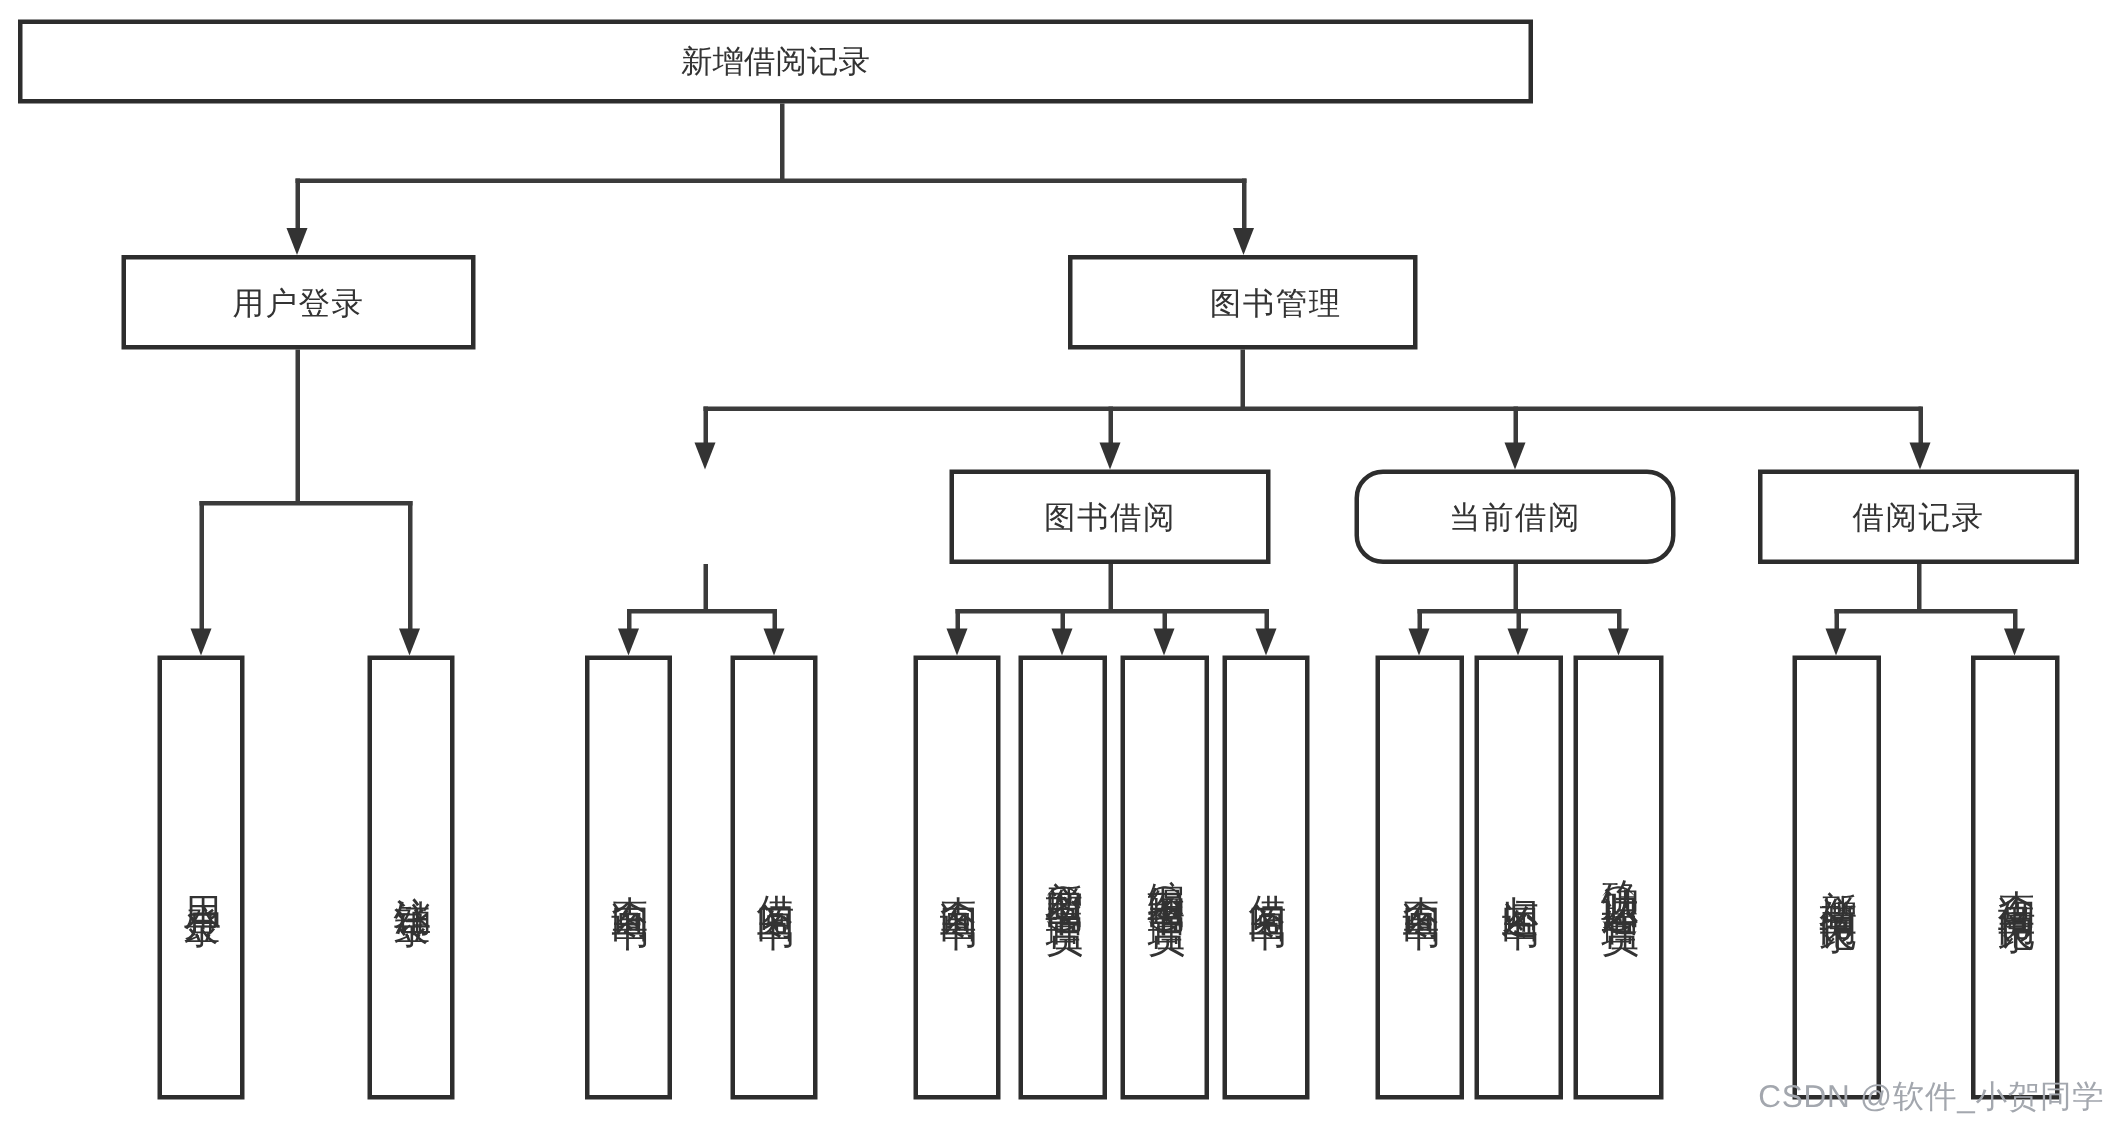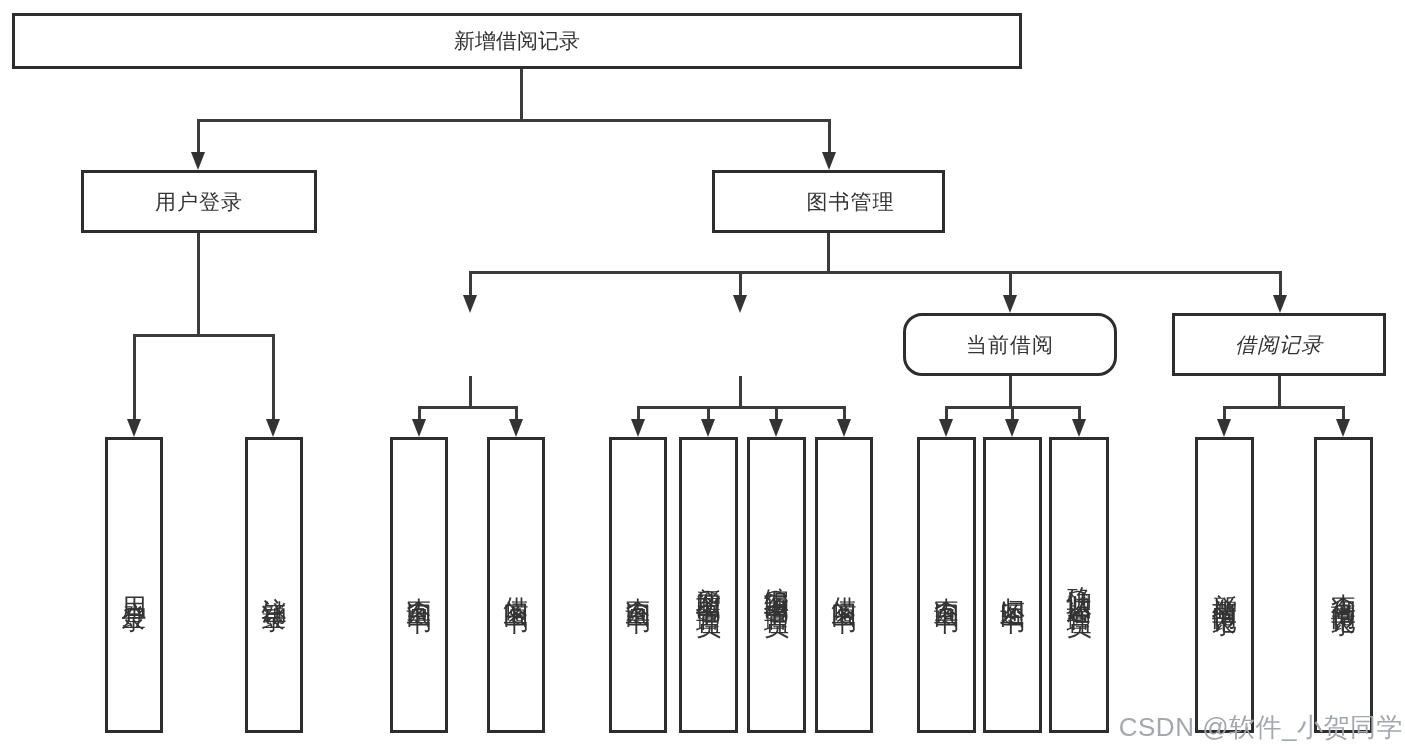--- a/index.html
+++ b/index.html
@@ -41,21 +41,21 @@
     width: 0;
     height: 0;
     border-left: 7px solid transparent;
     border-right: 7px solid transparent;
     border-top: 18px solid #333333;
   }
   #watermark {
     position: absolute;
     right: 2px;
     bottom: 2px;
-    font-size: 26px;
+    font-size: 21px;
     color: #a3a7ae;
     letter-spacing: 0.5px;
     z-index: 10;
     white-space: nowrap;
   }
 </style>
 </head>
 <body>
 
 <div id="canvas">
@@ -64,24 +64,27 @@
     <span>新增借阅记录</span>
   </div>
 
   <div class="box h-label" style="left:81px; top:170px; width:236px; height:63px;">
     <span>用户登录</span>
   </div>
   <div class="box h-label" style="left:712px; top:170px; width:233px; height:63px;padding-left:44px;">
     <span>图书管理</span>
   </div>
 
+  <div class="box h-label" style="left:633px; top:313px; width:214px; height:63px;">
+    <span>图书借阅</span>
+  </div>
   <div class="box h-label" style="left:903px; top:313px; width:214px; height:63px;border-radius:19px;">
     <span>当前借阅</span>
   </div>
-  <div class="box h-label" style="left:1172px; top:313px; width:214px; height:63px;font-style:italic;">
+  <div class="box h-label" style="left:1172px; top:313px; width:214px; height:63px;">
     <span>借阅记录</span>
   </div>
 
   <div class="box leaf" style="left:105px; top:437px; width:58px; height:296px;">
     <span class="v-text">用户登录</span>
   </div>
   <div class="box leaf" style="left:245px; top:437px; width:58px; height:296px;">
     <span class="v-text">注销登录</span>
   </div>
 

